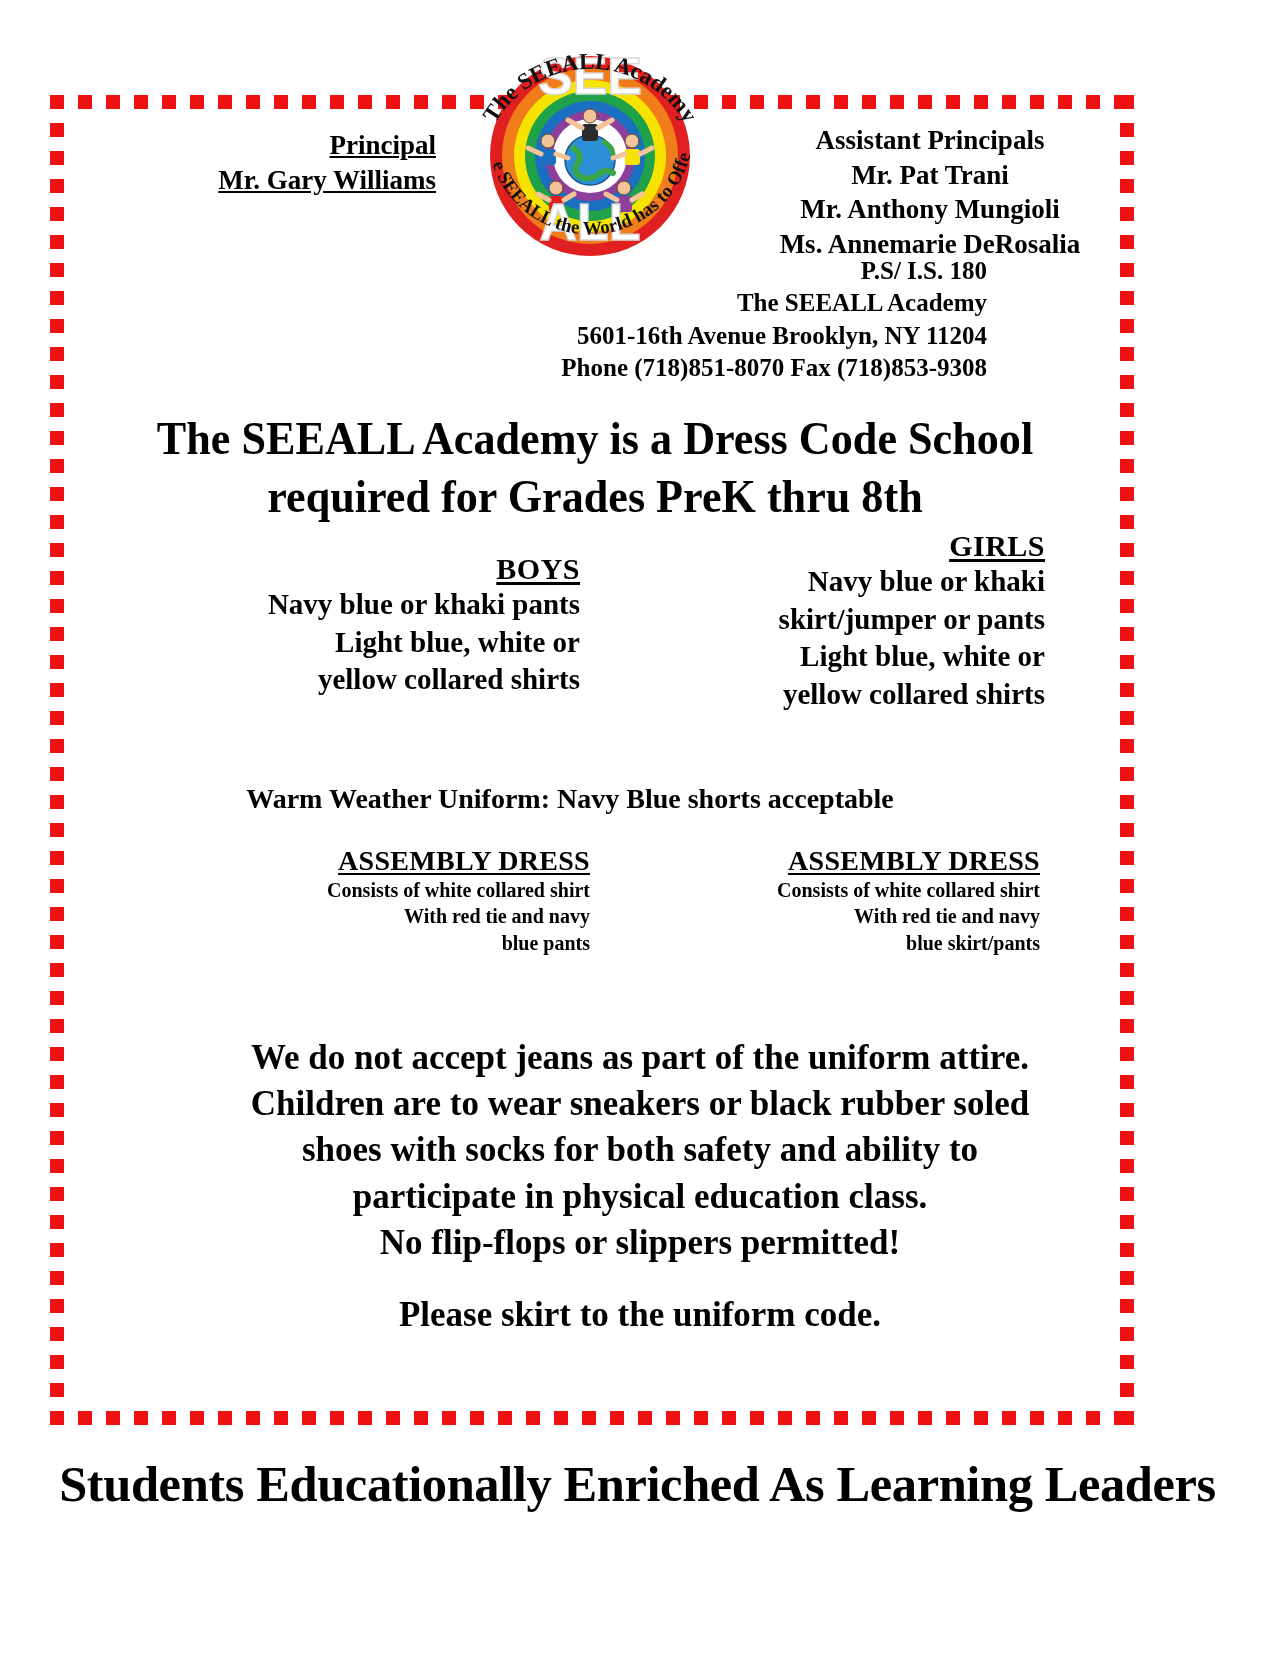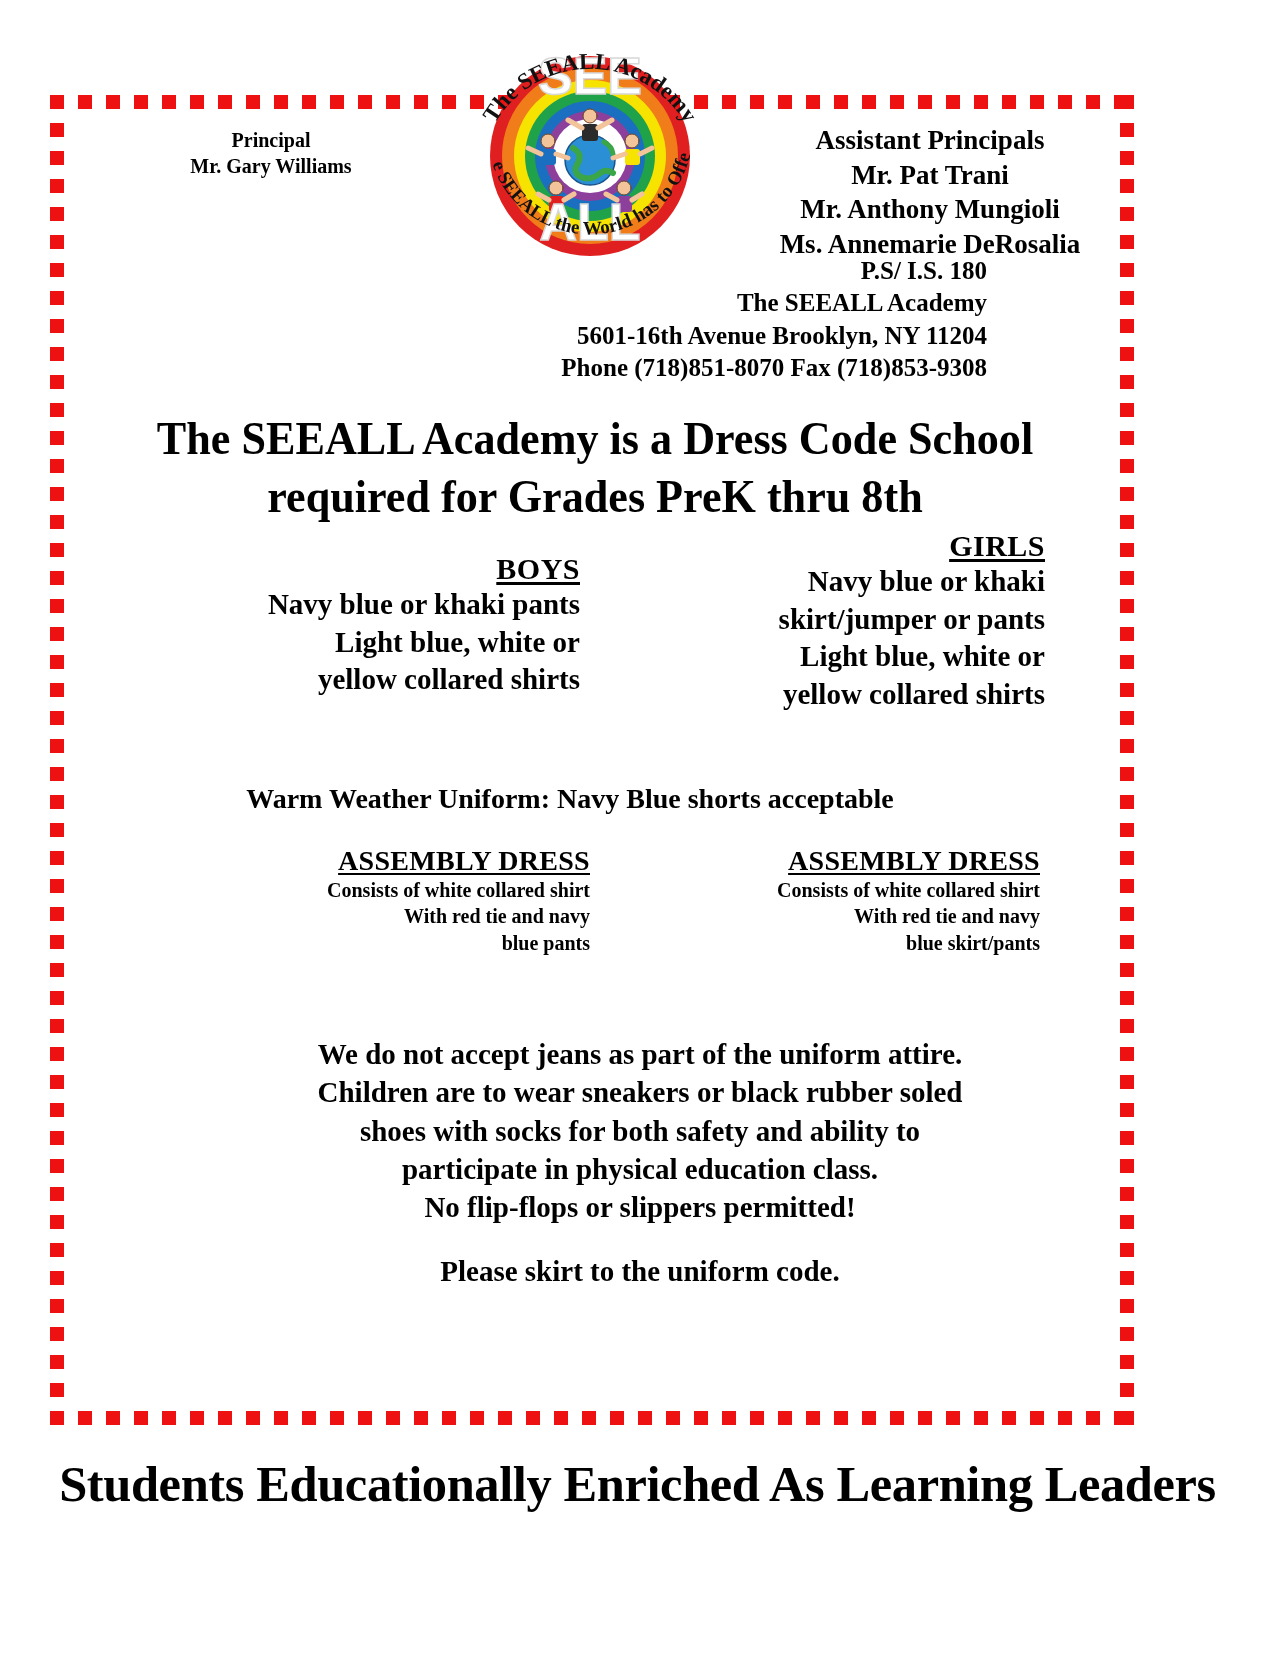--- a/index.html
+++ b/index.html
@@ -39,21 +39,21 @@
   .logo{
     position:absolute;
     left:456px;top:8px;
     width:268px;height:262px;
     z-index:5;
   }
 
   
   .admin-left{
     position:absolute;left:106px;top:128px;width:330px;
-    text-align:center;font-weight:bold;font-size:20px;line-height:1.28;
+    text-align:right;font-weight:bold;font-size:27px;line-height:1.28;text-decoration:underline;
   }
   .admin-right{
     position:absolute;left:740px;top:123px;width:380px;
     text-align:center;font-weight:bold;font-size:27px;line-height:1.28;
   }
 
   
   .address{
     position:absolute;left:287px;top:255px;width:700px;
     text-align:right;font-weight:bold;font-size:25px;line-height:1.29;
@@ -85,21 +85,21 @@
     text-align:center;font-weight:bold;font-size:28px;
   }
 
   #assembly-boys{left:140px;top:845px;width:450px;}
   #assembly-girls{left:590px;top:845px;width:450px;}
   .col.assembly .hd{font-size:28px;letter-spacing:0.3px;}
   .col.assembly .ln{font-size:20px;line-height:1.32;}
 
   .notes{
     position:absolute;left:180px;top:1035px;width:920px;
-    text-align:center;font-weight:bold;font-size:29px;line-height:1.32;
+    text-align:center;font-weight:bold;font-size:35px;line-height:1.32;
   }
   .notes .gap{display:block;height:26px;}
 
   
   .tagline{
     position:absolute;left:0;top:1455px;width:1275px;
     text-align:center;font-weight:bold;font-size:51px;
     letter-spacing:-0.4px;
     transform:scaleX(0.99);
   }

